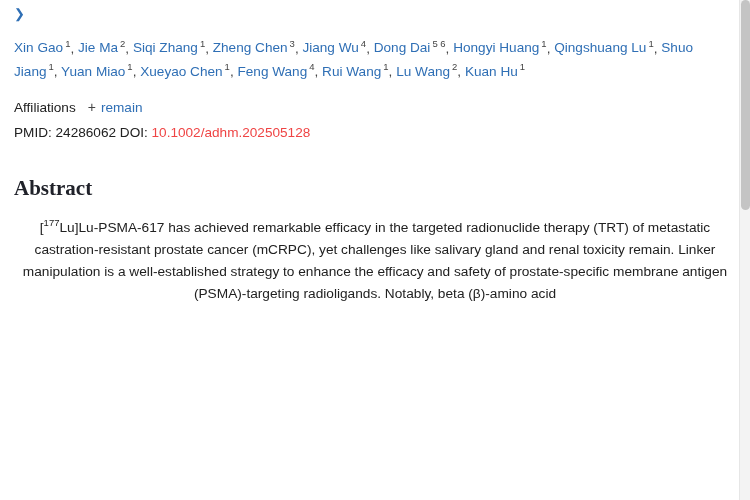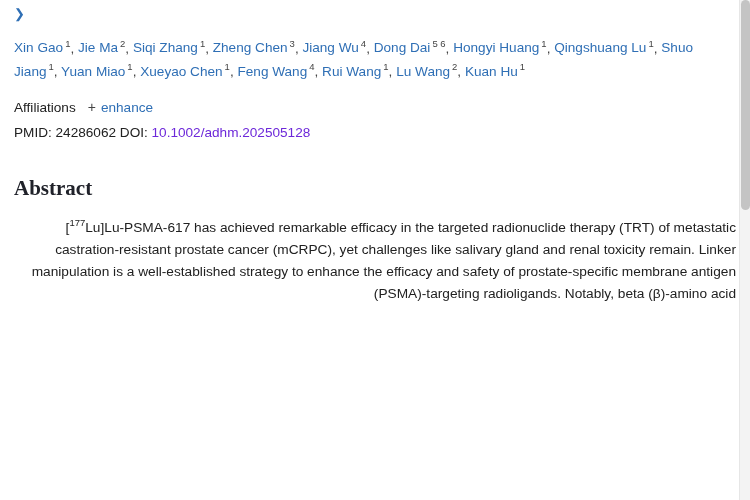--- a/index.html
+++ b/index.html
@@ -87,36 +87,36 @@
     margin-right: 5px;
     line-height: 1;
   }
 
   .ids-row {
     margin-top: 10px;
     font-size: 13.6px;
     color: #212121;
   }
   .ids-row .doi-label { margin-left: 0; }
-  .ids-row .doi-link { color: #6d28d9; }
+  .ids-row .doi-link { color: #ef4444; }
 
   h2.abstract-h {
     font-family: "Liberation Serif", serif;
     font-size: 21px;
     font-weight: 700;
     color: #20222a;
     margin: 36px 0 0 0;
   }
 
   .abstract-body {
     margin-top: 14px;
     font-size: 13.7px;
     line-height: 1.62;
     color: #212121;
-    text-align: right;
+    text-align: center;
   }
   .abstract-body sup { font-size: 9.5px; vertical-align: super; }
 
   .scroll-track {
     position: absolute;
     top: 0;
     right: 0;
     width: 11px;
     height: 500px;
     background: #f3f3f3;
@@ -143,21 +143,21 @@
 
 
   <div class="authors">
     <span><span class="au">Xin Gao</span><sup>1</sup></span><span class="sep">, </span><span><span class="au">Jie Ma</span><sup>2</sup></span><span class="sep">, </span><span><span class="au">Siqi Zhang</span><sup>1</sup></span><span class="sep">, </span><span><span class="au">Zheng Chen</span><sup>3</sup></span><span class="sep">, </span><span><span class="au">Jiang Wu</span><sup>4</sup></span><span class="sep">, </span><span><span class="au">Dong Dai</span><sup>5 6</sup></span><span class="sep">, </span><span><span class="au">Hongyi Huang</span><sup>1</sup></span><span class="sep">, </span><span><span class="au">Qingshuang Lu</span><sup>1</sup></span><span class="sep">, </span><span><span class="au">Shuo Jiang</span><sup>1</sup></span><span class="sep">, </span><span><span class="au">Yuan Miao</span><sup>1</sup></span><span class="sep">, </span><span><span class="au">Xueyao Chen</span><sup>1</sup></span><span class="sep">, </span><span><span class="au">Feng Wang</span><sup>4</sup></span><span class="sep">, </span><span><span class="au">Rui Wang</span><sup>1</sup></span><span class="sep">, </span><span><span class="au">Lu Wang</span><sup>2</sup></span><span class="sep">, </span><span><span class="au">Kuan Hu</span><sup>1</sup></span>
   </div>
 
   <div class="affil-row">
     <span class="label">Affiliations</span>
     <span class="expand">
       <span class="plus">+</span>
-      <span>enhance</span>
+      <span>remain</span>
     </span>
   </div>
 
   <div class="ids-row">
     <span>PMID:</span>
     <span>24286062</span>
     <span class="doi-label">DOI:</span>
     <span class="doi-link">10.1002/adhm.202505128</span>
   </div>
 

